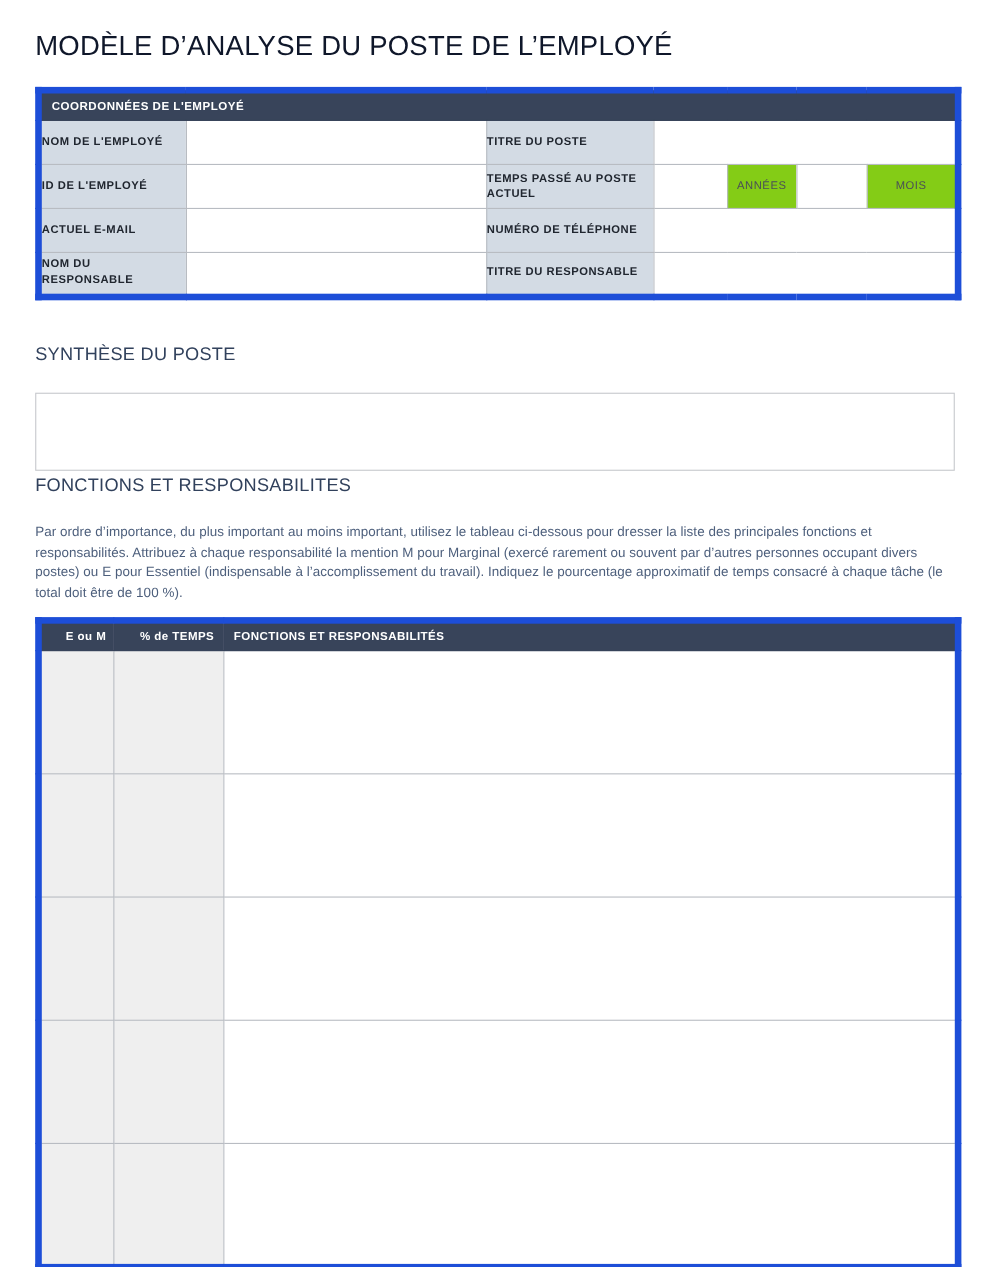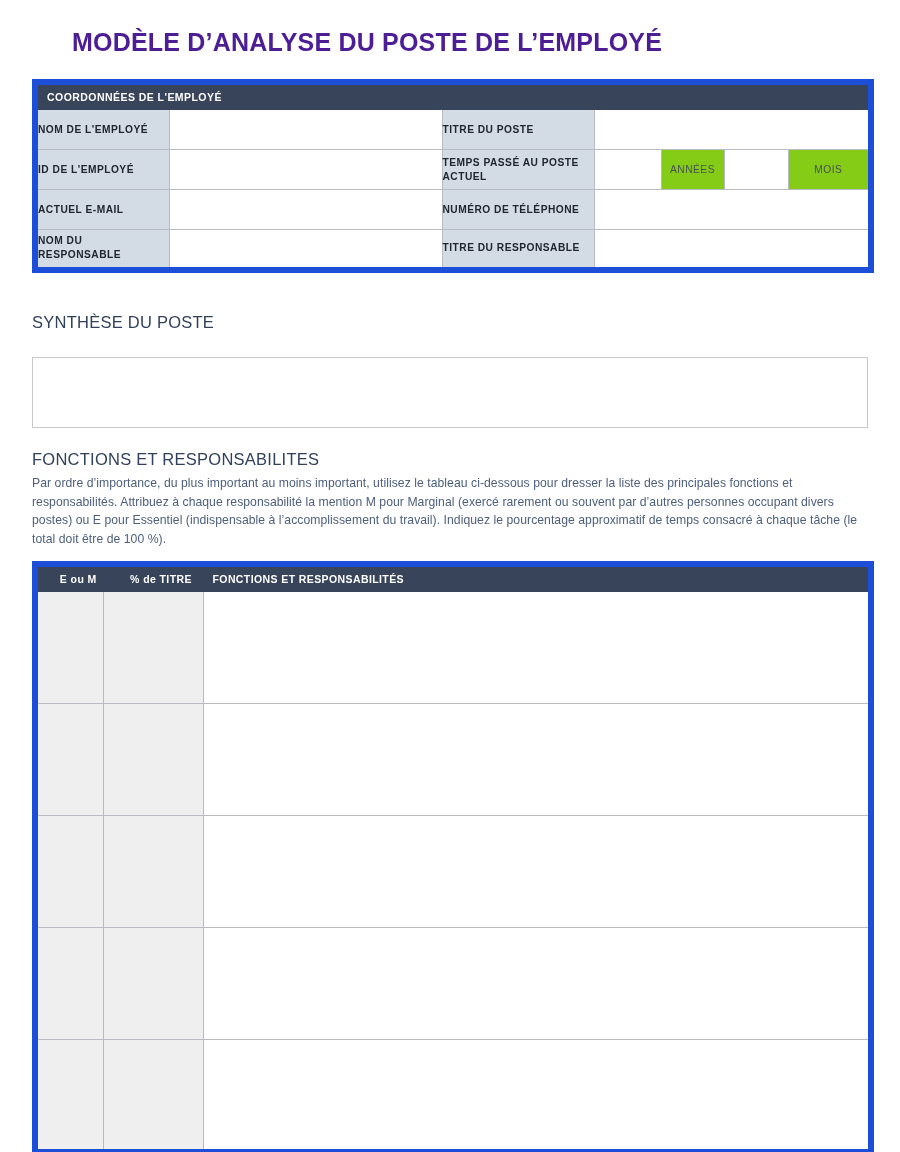--- a/index.html
+++ b/index.html
@@ -21,25 +21,24 @@
     height: 1152px;
     padding: 0;
   }
 
   
   .doc-title {
     position: absolute;
     left: 32px;
     top: 28px;
     font-size: 25px;
-    font-weight: bold;
+    font-weight: normal;
     letter-spacing: 0.2px;
-    color: #4c1d95;
+    color: #0f172a;
     white-space: nowrap;
-    margin-left: 40px;
   }
 
   
   .tbl {
     border-collapse: collapse;
     table-layout: fixed;
     width: 836px;
     border: 6px solid #1d4ed8;
   }
   .tbl td, .tbl th {
@@ -113,21 +112,21 @@
   #synthese-box {
     position: absolute;
     left: 32px;
     top: 357px;
     width: 836px;
     height: 71px;
     background: #ffffff;
     border: 1px solid #c6c8cc;
   }
 
-  #fonctions-heading { left: 32px; top: 450px; }
+  #fonctions-heading { left: 32px; top: 432px; }
   #fonctions-sub     { left: 32px; top: 474px; width: 838px; }
 
   
   #duties-table-wrap {
     position: absolute;
     left: 32px;
     top: 561px;
   }
   .duty-head td {
     background: #38445a;
@@ -211,21 +210,21 @@
   <div id="duties-table-wrap">
     <table class="tbl">
       <colgroup>
         <col style="width:68px">
         <col style="width:100px">
         <col style="width:668px">
       </colgroup>
       <tbody>
         <tr class="duty-head">
           <td class="c-center">E ou M</td>
-          <td class="c-center">% de TITRE</td>
+          <td class="c-center">% de TEMPS</td>
           <td>FONCTIONS ET RESPONSABILITÉS</td>
         </tr>
 
         <tr class="duty-row">
           <td class="cell-gray"></td>
           <td class="cell-gray"></td>
           <td class="cell-white"></td>
         </tr>
         <tr class="duty-row">
           <td class="cell-gray"></td>

